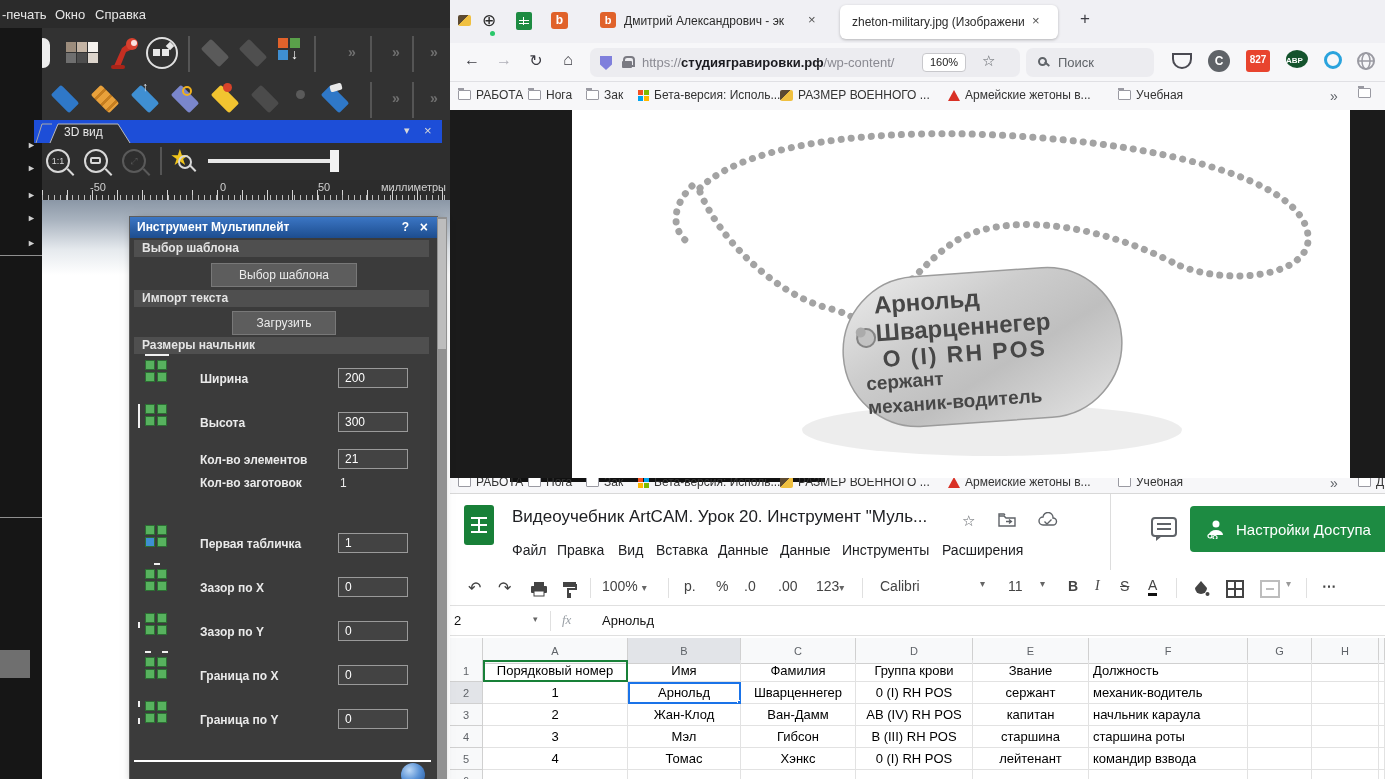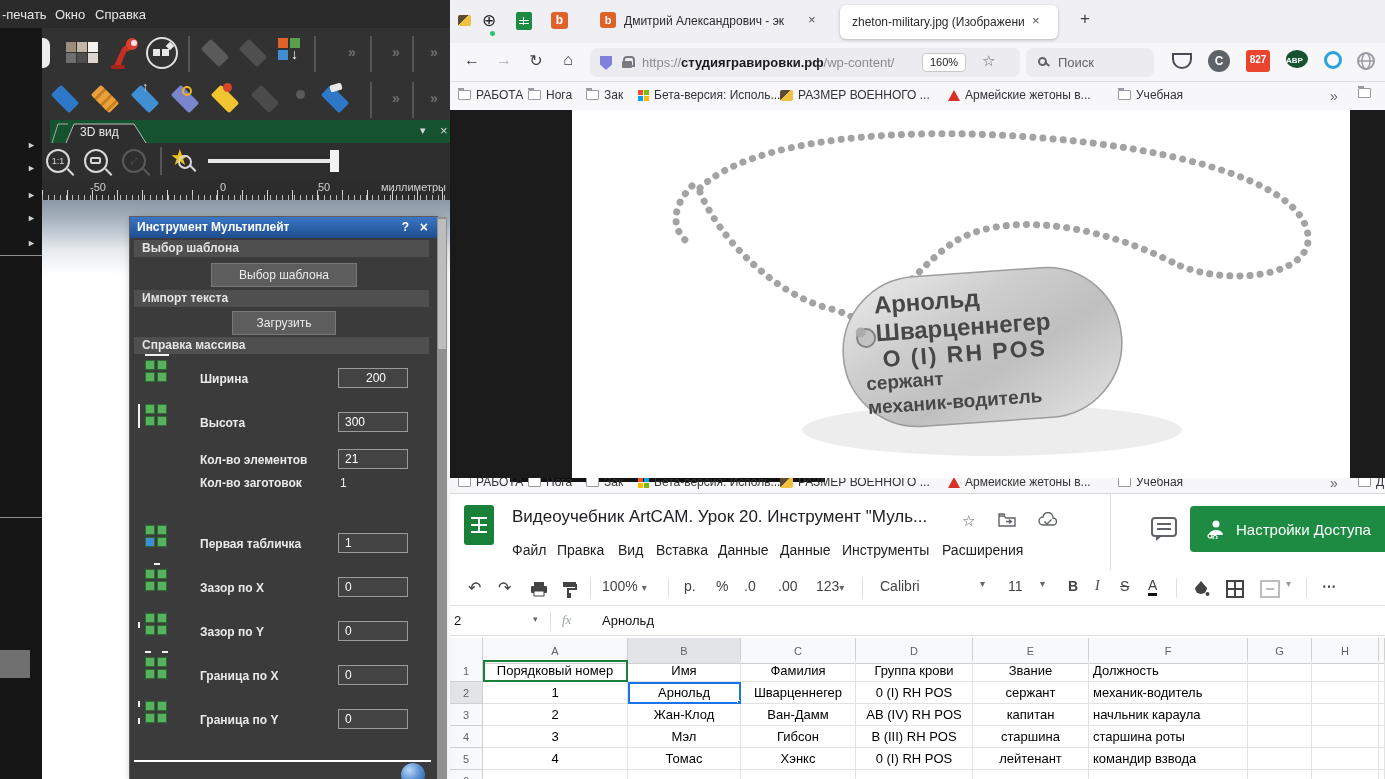--- a/index.html
+++ b/index.html
@@ -13,21 +13,21 @@
   .ac-menuitem { position:absolute; top:7px; cursor:default; }
   .ac-toolbars { left:0; top:28px; width:450px; height:92px; background:#323232; }
   .vsep { position:absolute; width:2px; background:#555; }
   .chev { position:absolute; color:#6f6f6f; font-size:14px; font-weight:bold; letter-spacing:-2px; }
   .sw { position:absolute; width:10px; height:10px; }
   .diam { position:absolute; width:26px; height:26px; transform:rotate(45deg) scaleY(.55); border-radius:3px; }
   .ac-sidebar { left:0; top:28px; width:42px; height:751px; background:#161616; }
   .side-arrow { position:absolute; left:27px; color:#cfcfcf; font-size:9px; }
   .ac-canvas { left:42px; top:200px; width:408px; height:579px;
     background:linear-gradient(180deg,#8b97a6 0px,#a9b3bf 20px,#e6eaee 50px,#ffffff 75px); }
-  .ac-tabrow { left:50px; top:120px; width:408px; height:23px; background:#14532d; }
+  .ac-tabrow { left:34px; top:120px; width:408px; height:23px; background:#1d4ed8; }
   .ac-viewbar { left:42px; top:143px; width:408px; height:37px; background:#2e2e2e; }
   .mag { position:absolute; width:24px; height:24px; border:2px solid #d8d8d8; border-radius:50%; color:#d8d8d8; font-size:9px; text-align:center; line-height:20px; }
   .mag::after { content:""; position:absolute; width:9px; height:2px; background:#d8d8d8; right:-7px; bottom:-2px; transform:rotate(45deg); }
   .mag.dis { border-color:#5a5a5a; color:#5a5a5a; } .mag.dis::after { background:#5a5a5a; }
   .ac-ruler { left:42px; top:180px; width:408px; height:20px; background:#2c2c2c; color:#cfcfcf; font-size:11px; }
   .ticks-min { position:absolute; left:0; bottom:0; width:100%; height:5px;
     background:repeating-linear-gradient(90deg,#b9b9b9 0 1px,transparent 1px 6px); }
   .ticks-maj { position:absolute; left:0; bottom:0; width:100%; height:10px;
     background:repeating-linear-gradient(90deg,#d5d5d5 0 1px,transparent 1px 25px); }
 
@@ -226,31 +226,31 @@
     <div class="dlg-title"><span>Инструмент Мультиплейт</span></div>
     <span class="abs" style="right:28px;top:3px;color:#fff;font-size:12px;font-weight:bold;z-index:2">?</span>
     <span class="abs" style="right:9px;top:2px;color:#fff;font-size:14px;font-weight:bold;z-index:2">×</span>
 
     <div class="sec-h" style="top:23px">Выбор шаблона</div>
     <div class="dlg-btn" style="left:81px;top:46px;width:146px">Выбор шаблона</div>
 
     <div class="sec-h" style="top:73px">Импорт текста</div>
     <div class="dlg-btn" style="left:102px;top:94px;width:104px">Загрузить</div>
 
-    <div class="sec-h" style="top:120px">Справка массива</div>
+    <div class="sec-h" style="top:120px">Размеры начльник</div>
 
     <div class="gicon" style="top:143px">
         <i></i>
         <i></i>
         <i></i>
         <i></i>
       <span class="mark" style="left:0;top:-6px;width:24px;height:2px"></span>
       </div>
     <span class="dlabel" style="top:155px">Ширина</span>
-    <input class="dinput" style="top: 151px; text-align: center;" value="200">
+    <input class="dinput" style="top: 151px;" value="200">
 
     <div class="gicon" style="top:187px">
         <i></i>
         <i></i>
         <i></i>
         <i></i>
       <span class="mark" style="left:-7px;top:0;width:2px;height:24px"></span>
       </div>
     <span class="dlabel" style="top:199px">Высота</span>
     <input class="dinput" style="top: 195px;" value="300">

